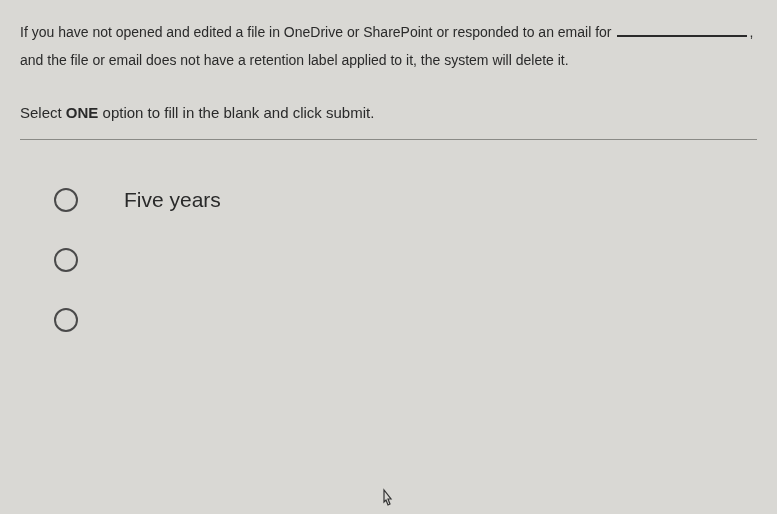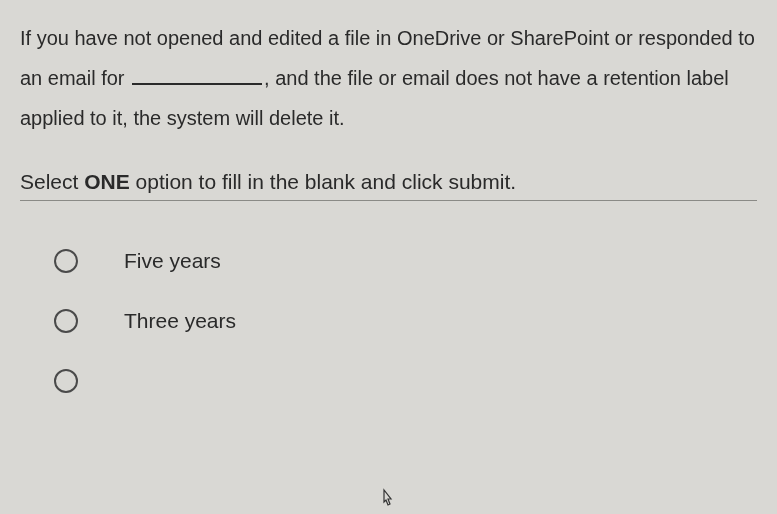--- a/index.html
+++ b/index.html
@@ -7,37 +7,37 @@
     width: 777px;
     height: 514px;
     background: #d9d8d4;
     font-family: Arial, Helvetica, sans-serif;
     color: #2a2a2a;
     padding: 18px 20px 0 20px;
     overflow: hidden;
     position: relative;
   }
   .question {
-    font-size: 20px;
+    font-size: 14px;
     line-height: 2.0;
     font-weight: 400;
     margin-bottom: 28px;
   }
   .blank {
     display: inline-block;
     border-bottom: 2px solid #2a2a2a;
     width: 130px;
     height: 0.9em;
     vertical-align: baseline;
     margin: 0 2px;
   }
   .instruction {
-    font-size: 21px;
+    font-size: 15px;
     line-height: 1.5;
-    margin-bottom: 2px;
+    margin-bottom: 14px;
   }
   .bold { font-weight: 700; }
   .divider {
     border: none;
     border-top: 1.5px solid #8a8a86;
     margin-bottom: 30px;
   }
   .option {
     display: flex;
     padding: 18px 0 18px 34px;
@@ -78,21 +78,20 @@
 
 <hr class="divider">
 
 <div class="option">
   <div class="radio"></div>
   <span class="option-label">Five years</span>
 </div>
 
 <div class="option">
   <div class="radio"></div>
-  <span class="option-label">Three years</span>
 </div>
 
 <div class="option">
   <div class="radio"></div>
 </div>
 
 <div class="cursor">
   <svg width="20" height="22" viewBox="0 0 20 22">
     <path d="M6 2 L6 14 L8 12 L10 17 L12 16 L10 11 L13 11 Z" fill="none" stroke="#333" stroke-width="1.2"></path>
   </svg>

